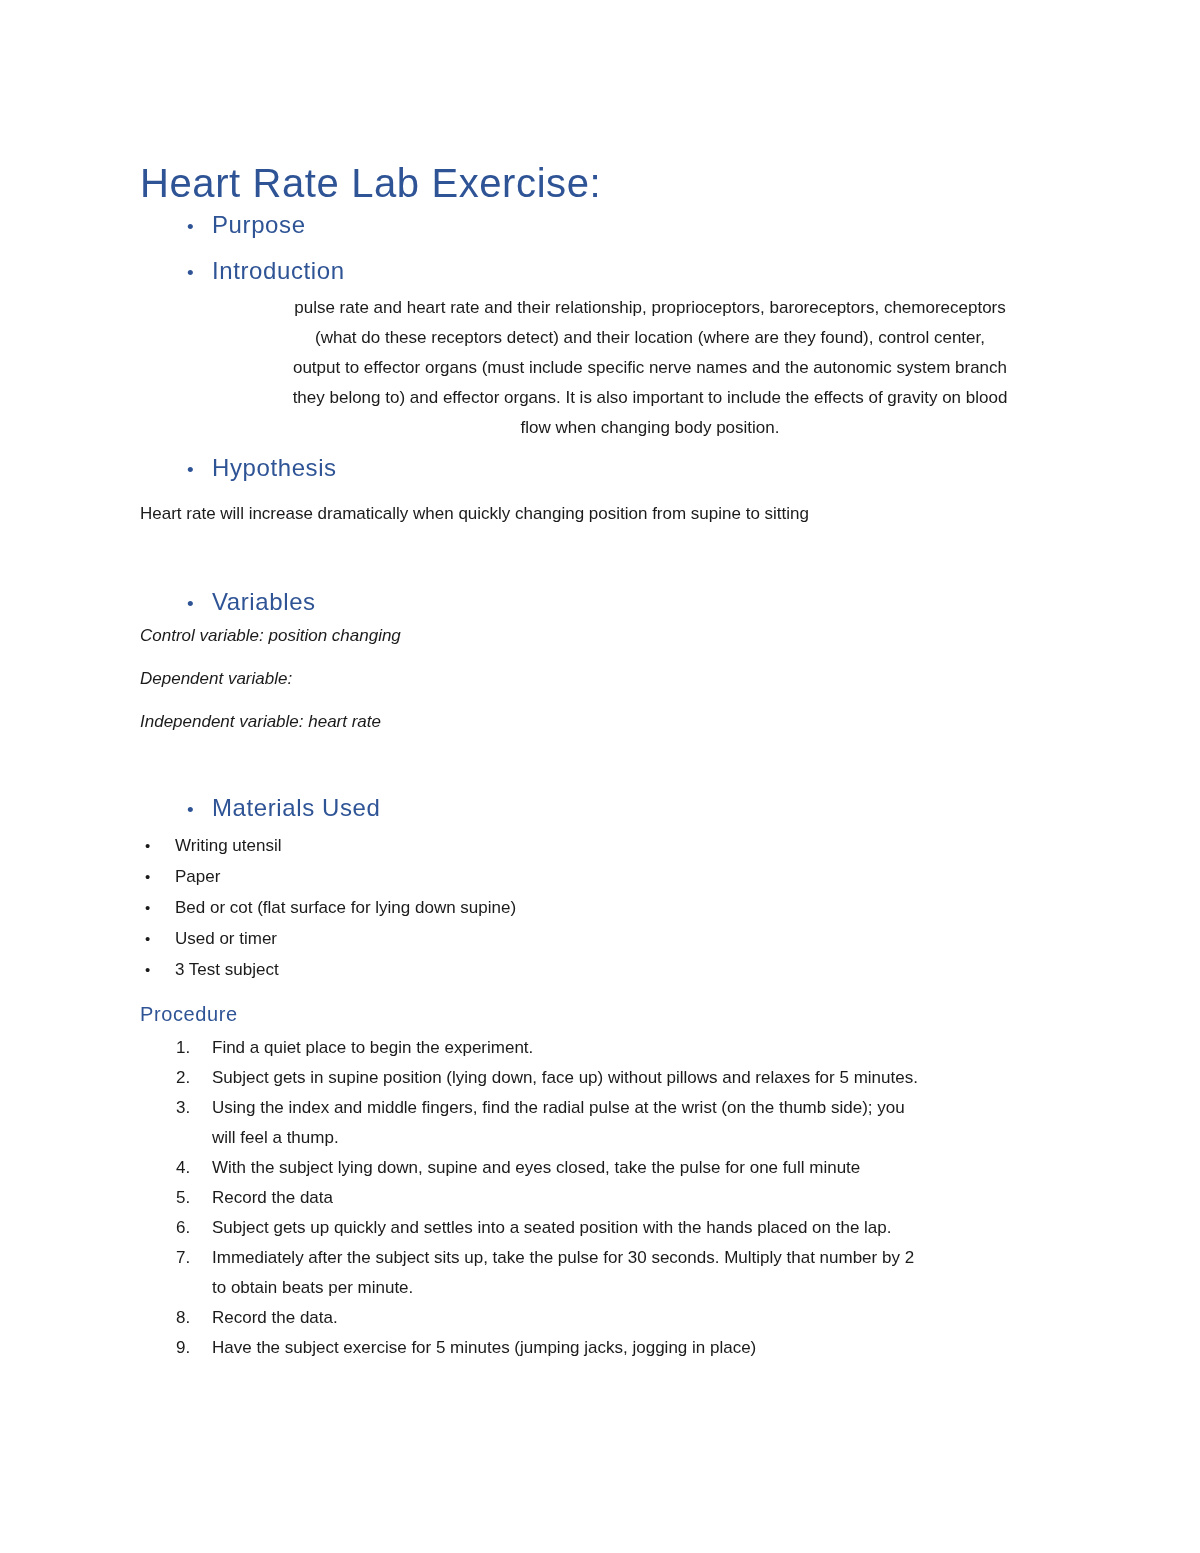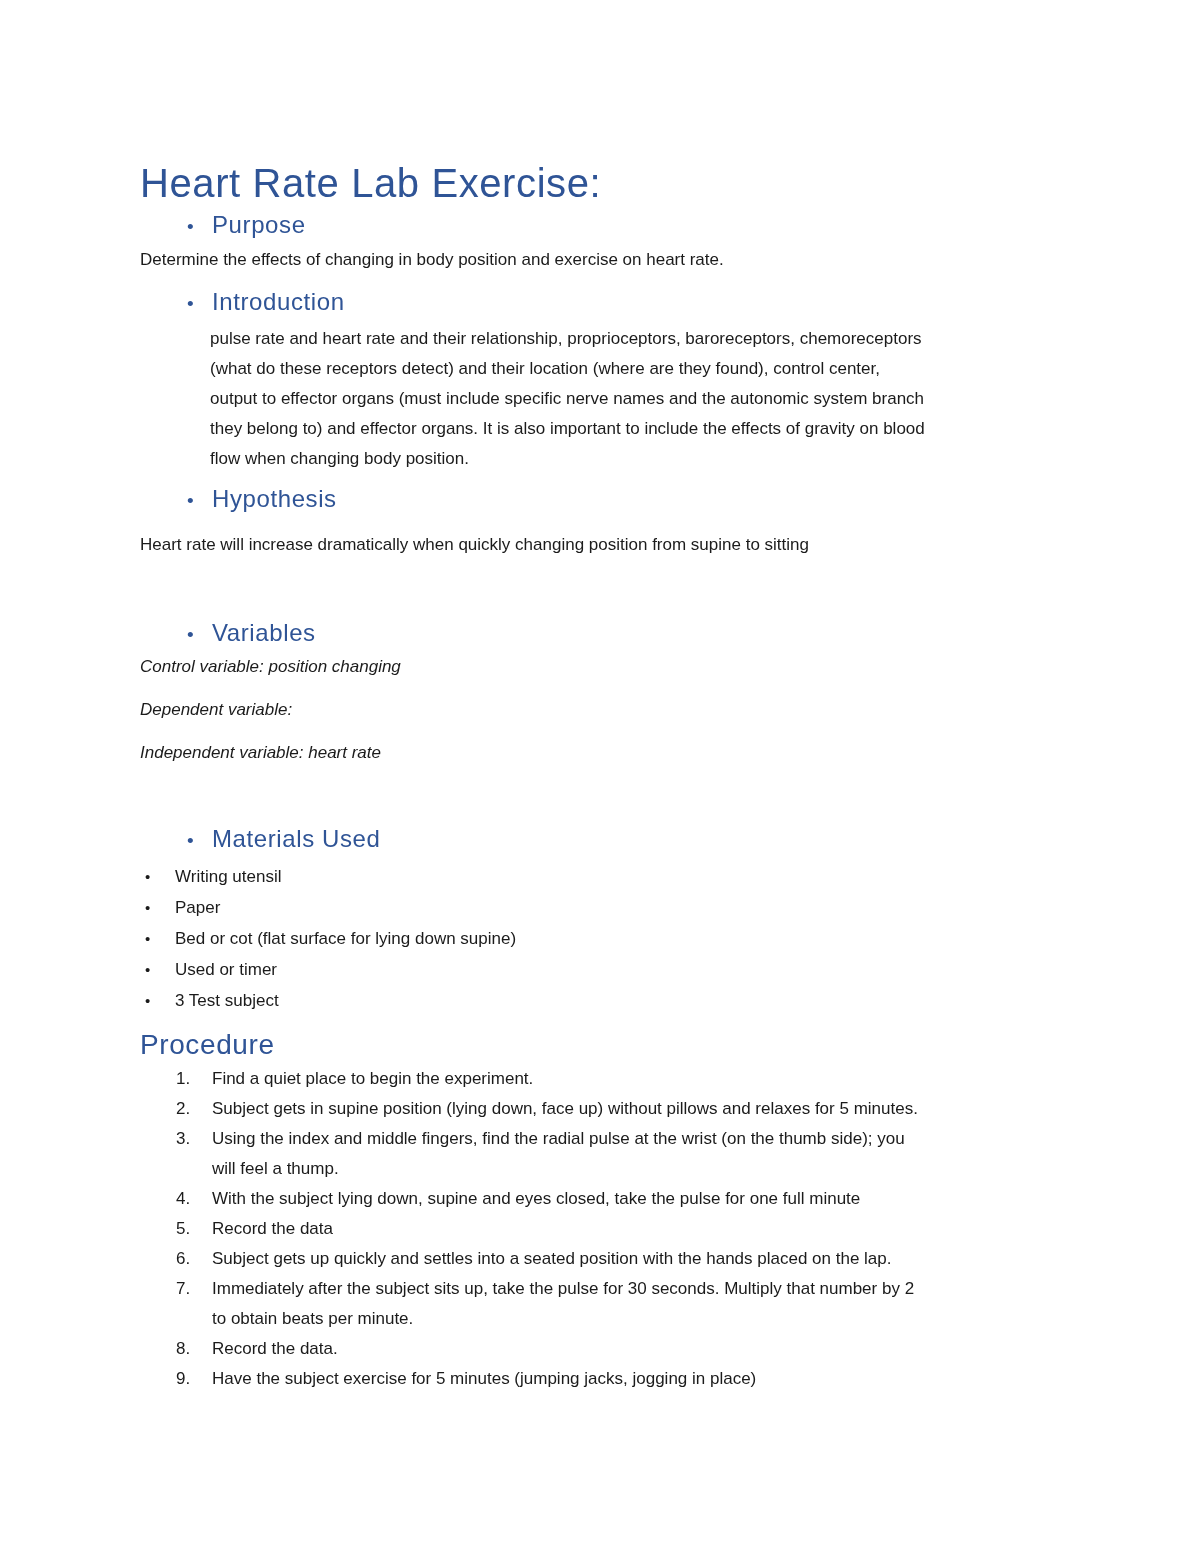--- a/index.html
+++ b/index.html
@@ -39,38 +39,38 @@
     letter-spacing: 0.6px;
     color: var(--heading_blue, #2F5496);
   }
   .hbullet {
     width: 25px;
     font-size: 19px;
     flex-shrink: 0;
   }
   .h-left {
     margin: 12px 0 0 0;
-    font-size: 28px;
+    font-size: 20px;
     line-height: 34px;
     font-weight: 400;
     letter-spacing: 0.6px;
     color: var(--heading_blue, #2F5496);
   }
   .body-text {
     margin: 0;
     font-size: 17px;
     line-height: 30px;
   }
   .pre { white-space: pre-wrap; }
   .indent { padding-left: 70px; width: 880px; box-sizing: content-box; }
 
   .m-purpose-h   { margin-top: 5px; }
   .m-purpose-b   { margin-top: 1px; }
   .m-intro-h     { margin-top: 10px; }
-  .m-intro-b     { margin-top: 3px; }
+  .m-intro-b     { margin-top: 3px; text-align: center; }
   .m-hyp-h       { margin-top: 8px; }
   .m-hyp-b       { margin-top: 12px; }
   .m-vars-h      { margin-top: 56px; }
   .vars-list     { margin-top: 0; font-style: italic; }
   .vline + .vline { margin-top: 13px; }
   .m-mats-h      { margin-top: 54px; }
   .materials-list { margin-top: 3px; }
   .mitem {
     display: flex;
     font-size: 17px;
@@ -102,21 +102,20 @@
 <body>
 
 <div class="page">
 
   <h1 class="doc-title">Heart Rate Lab Exercise:</h1>
 
   <div class="hsec m-purpose-h">
     <span class="hbullet">•</span>
     <span>Purpose</span>
   </div>
-  <p class="body-text m-purpose-b">Determine the effects of changing in body position and exercise on heart rate.</p>
 
   <div class="hsec m-intro-h">
     <span class="hbullet">•</span>
     <span>Introduction</span>
   </div>
   <p class="body-text pre indent m-intro-b">pulse rate and heart rate and their relationship, proprioceptors, baroreceptors, chemoreceptors
 (what do these receptors detect) and their location (where are they found), control center,
 output to effector organs (must include specific nerve names and the autonomic system branch
 they belong to) and effector organs. It is also important to include the effects of gravity on blood
 flow when changing body position.</p>

